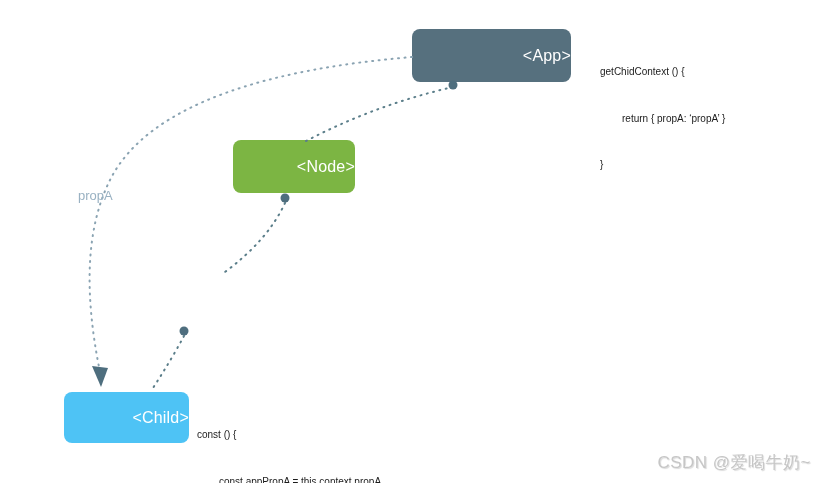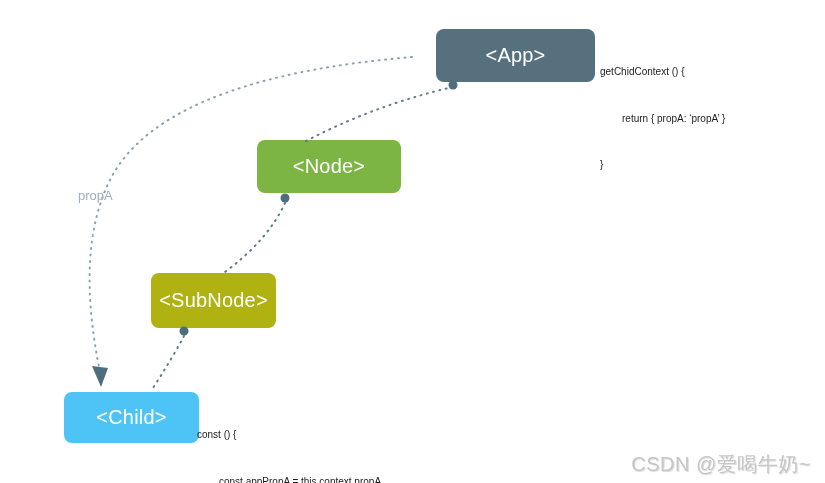--- a/index.html
+++ b/index.html
@@ -2,57 +2,54 @@
 <html><head>
 <meta charset="utf-8">
 <style>
   html,body{margin:0;padding:0;}
   body{
     width:825px;height:483px;position:relative;background:#ffffff;overflow:hidden;
     font-family:"Liberation Sans",sans-serif;
   }
   .stage{position:absolute;left:0;top:0;width:825px;height:483px;}
   .node{
-    position:absolute;display:flex;align-items:center;justify-content:center;
-    color:#ffffff;font-size:20px;border-radius:8px;letter-spacing:.2px;margin-left:24px;
+    position:absolute;display:flex;align-items:center;justify-content:flex-end;
+    color:#ffffff;font-size:16px;border-radius:8px;letter-spacing:.2px;
   }
   .node-app{left:412px;top:29px;width:159px;height:53px;}
-  .node-node{left:233px;top:140px;width:144px;height:53px;}
+  .node-node{left:233px;top:140px;width:122px;height:53px;}
   .node-subnode{left:127px;top:273px;width:125px;height:55px;}
-  .node-child{left:40px;top:392px;width:135px;height:51px;border-radius:8px;}
+  .node-child{left:64px;top:392px;width:125px;height:51px;border-radius:8px;}
   svg.overlay{position:absolute;left:0;top:0;pointer-events:none;}
   .code{
     position:absolute;color:#1b1b1b;font-size:10px;line-height:15.5px;
     white-space:pre;
   }
   .code-app{left:600px;top:33px;}
   .code-child{left:197px;top:396px;}
   .code .indent{padding-left:22px;text-align:right;}
   .edge-label{
     position:absolute;left:78px;top:188px;color:#99B1C2;font-size:13px;
   }
   .watermark{
-    position:absolute;right:14px;top:451px;font-size:20px;color:#c6c6c6;
+    position:absolute;right:14px;top:451px;font-size:17px;color:#c6c6c6;
     text-shadow:-1px -1px 0 #ffffff, 1px 1px 1px rgba(0,0,0,0.15);
     letter-spacing:.5px;
   }
 </style>
 </head>
 <body>
 
 <div class="stage">
 
   <div class="node node-app" style="background: rgb(86, 112, 126);">
     <span>&lt;App&gt;</span>
   </div>
   <div class="node node-node" style="background: rgb(124, 181, 67);">
     <span>&lt;Node&gt;</span>
-  </div>
-  <div class="node node-subnode" style="background: rgb(175, 178, 17);">
-    <span>&lt;SubNode&gt;</span>
   </div>
   <div class="node node-child" style="background: rgb(78, 195, 245);">
     <span>&lt;Child&gt;</span>
   </div>
 
   <svg class="overlay" width="825" height="483" viewBox="0 0 825 483">
 
     <path d="M412,57 C280,68 150,100 110,180 C85,230 85,295 99,367" fill="none" stroke-width="2" stroke-linecap="round" stroke-dasharray="1 5.5" stroke="#8AA3B2"></path>
 
     <path d="M453,87 Q375,105 306,141" fill="none" stroke-width="2" stroke-linecap="round" stroke-dasharray="1 5.5" stroke="#5B7E8A"></path>

